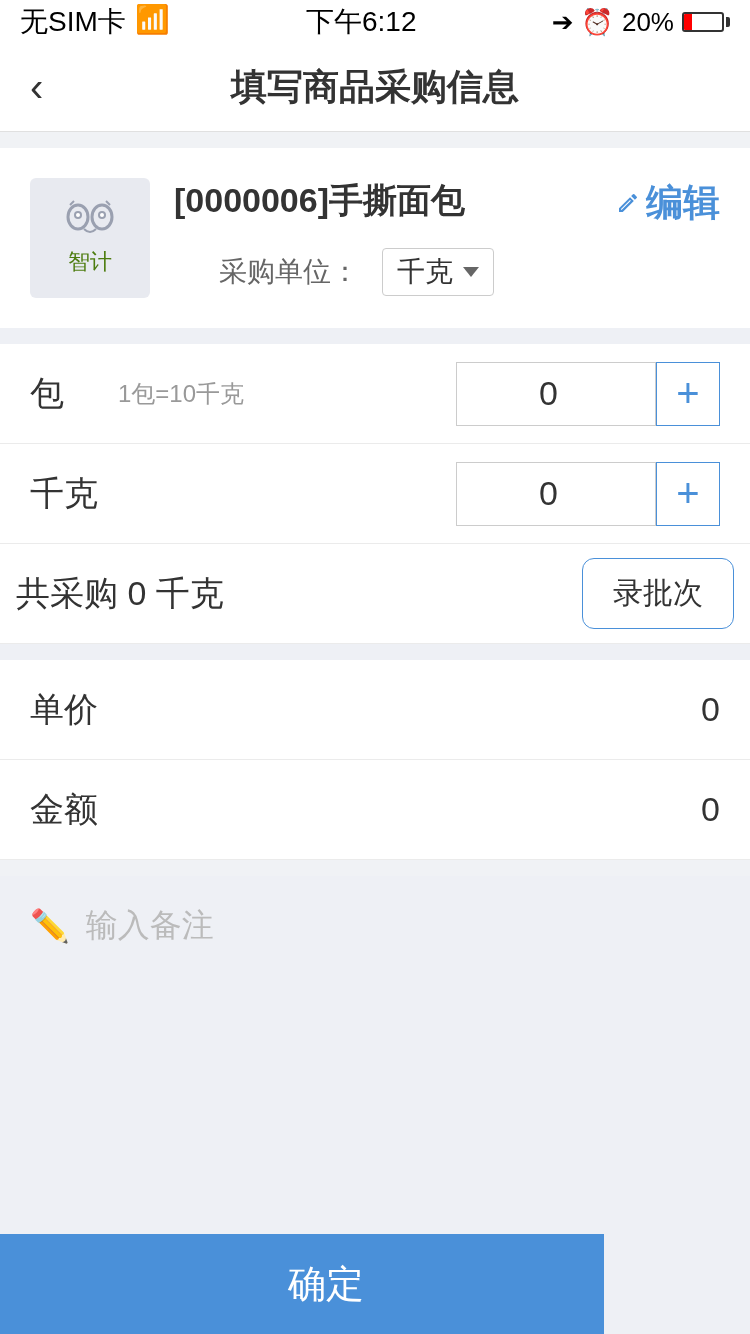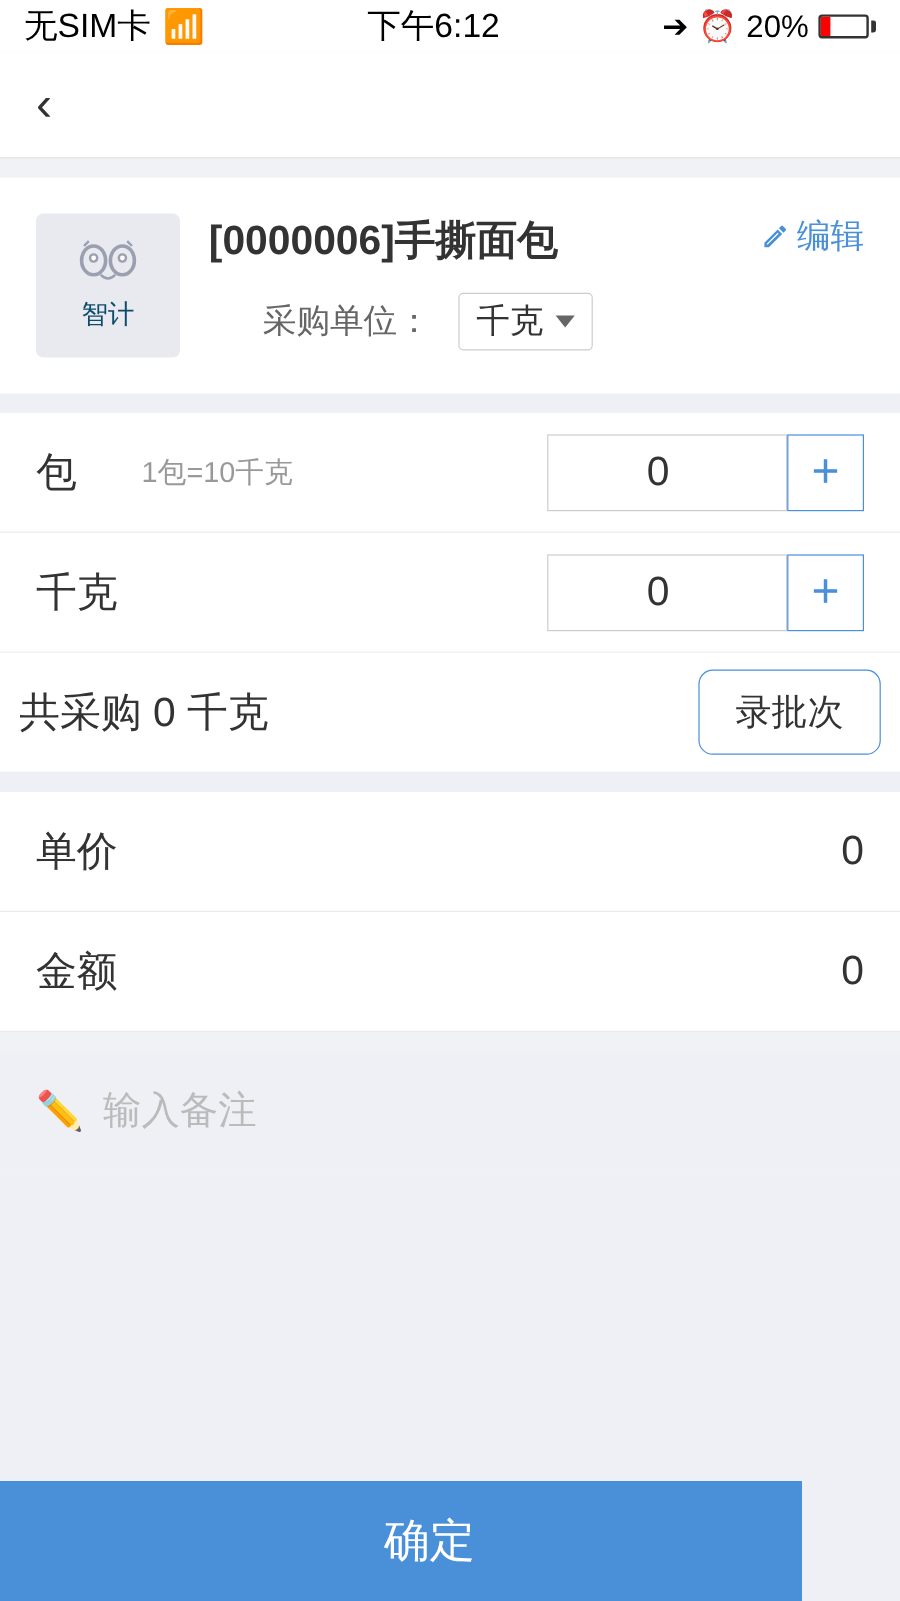--- a/index.html
+++ b/index.html
@@ -16,21 +16,21 @@
     .status-bar {
       height: 44px;
       background: #fff;
       display: flex;
       align-items: center;
       justify-content: space-between;
       padding: 0 20px;
       font-size: 28px;
       font-weight: 500;
     }
-    .status-left { display: flex; align-items: center; gap: 10px; }
+    .status-left { display: flex; align-items: flex-start; gap: 10px; }
     .status-center { font-size: 28px; font-weight: 400; }
     .status-right { display: flex; align-items: center; gap: 8px; font-size: 26px; }
     .battery-icon {
       display: inline-flex;
       align-items: center;
       gap: 2px;
     }
     .battery-body {
       width: 42px;
       height: 20px;
@@ -89,43 +89,44 @@
       background: #e8eaf0;
       border-radius: 6px;
       display: flex;
       flex-direction: column;
       align-items: center;
       justify-content: center;
       flex-shrink: 0;
     }
     .product-thumb-text {
       font-size: 22px;
-      color: #0c4a6e;
+      color: #4d7c0f;
       margin-top: 4px;
     }
     .product-info {
       flex: 1;
     }
     .product-header {
       display: flex;
       justify-content: space-between;
       align-items: flex-start;
     }
     .product-name {
       font-size: 34px;
       color: #333;
       font-weight: 700;
     }
     .product-edit {
-      font-size: 28px;
+      font-size: 37px;
       color: #4a90d9;
       cursor: pointer;
       display: flex;
       align-items: center;
       gap: 6px;
+      font-weight: bold;
     }
     .product-unit-row {
       display: flex;
       align-items: center;
       justify-content: space-between;
       margin-top: 20px;
       margin-left: 45px;
     }
     .product-unit-label {
       font-size: 28px;
@@ -292,21 +293,21 @@
       flex: 1;
       background: #eef0f5;
       min-height: 380px;
     }
 
     
     .confirm-btn {
       position: fixed;
       bottom: 0;
       left: 0;
-      width: 668px;
+      width: 604px;
       height: 100px;
       background: #4a90d9;
       color: #fff;
       font-size: 38px;
       font-weight: 500;
       border: none;
       cursor: pointer;
       display: flex;
       align-items: center;
       justify-content: center;
@@ -343,20 +344,21 @@
       <div class="battery-body">
         <div class="battery-fill"></div>
       </div>
       <div class="battery-cap"></div>
     </div>
   </div>
 </div>
 
 <div class="nav-bar">
   <div class="nav-back">‹</div>
+  <div class="nav-title">填写商品采购信息</div>
 </div>
 
 <div class="product-card">
   <div class="product-thumb">
     <svg width="60" height="44" viewBox="0 0 60 44">
 
       <ellipse cx="18" cy="18" rx="10" ry="12" fill="none" stroke="#9aa0b0" stroke-width="3"></ellipse>
       <ellipse cx="42" cy="18" rx="10" ry="12" fill="none" stroke="#9aa0b0" stroke-width="3"></ellipse>
       <circle cx="18" cy="16" r="4" fill="#9aa0b0"></circle>
       <circle cx="42" cy="16" r="4" fill="#9aa0b0"></circle>

